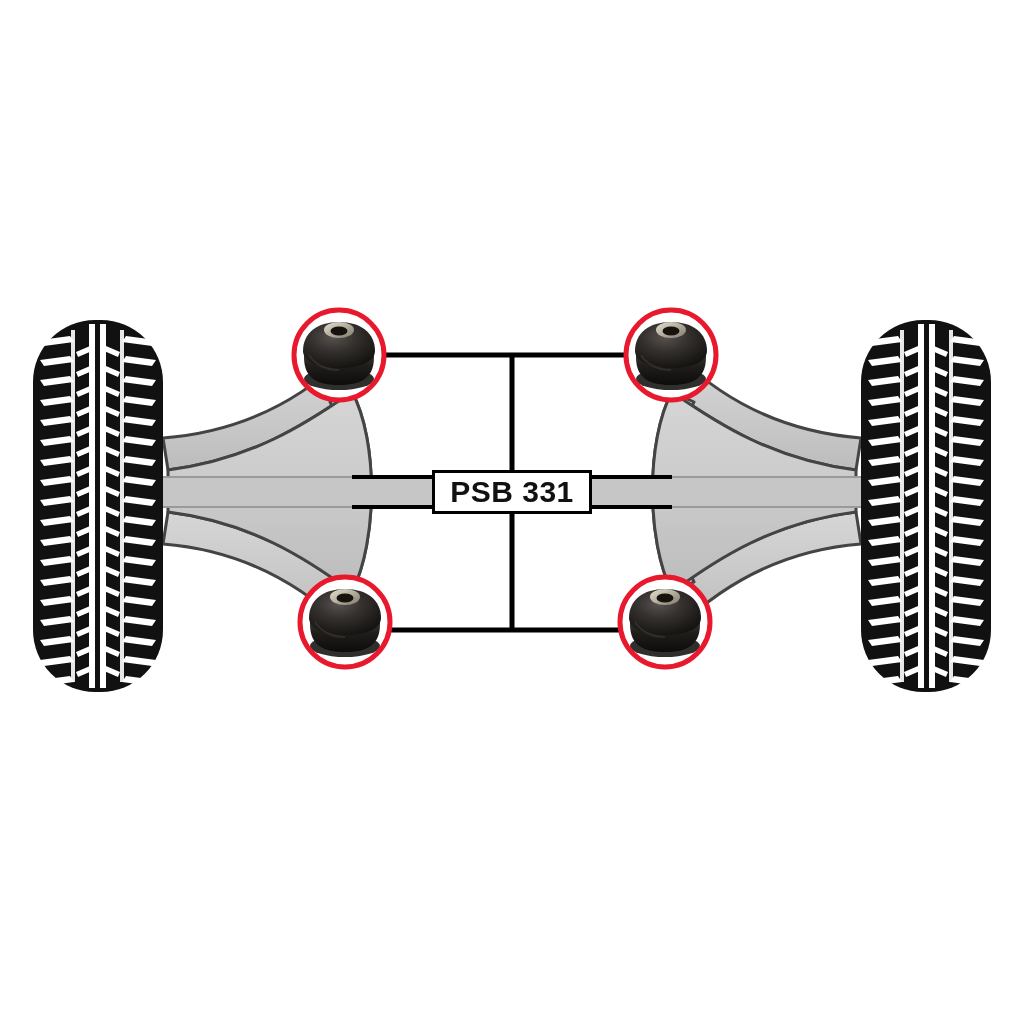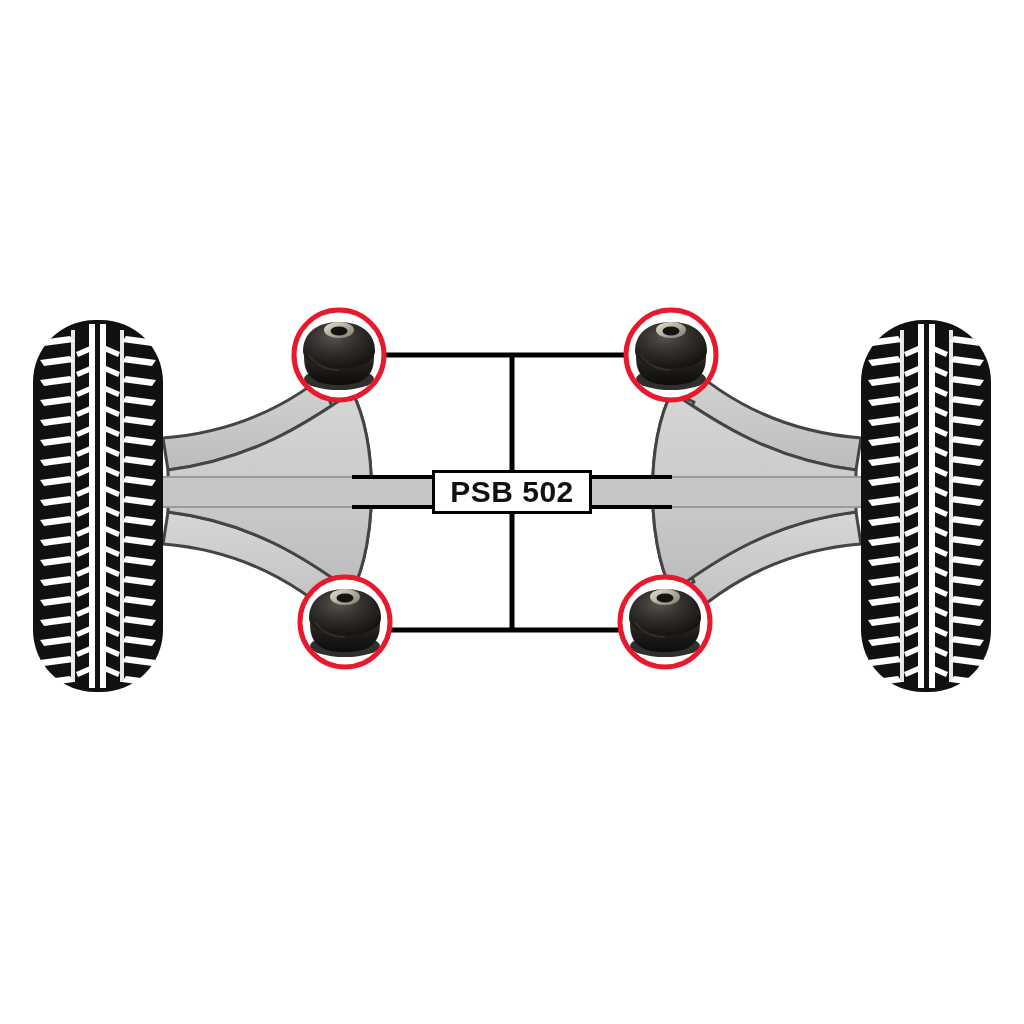--- a/index.html
+++ b/index.html
@@ -611,15 +611,15 @@
     </g>
 
     <g>
       <circle cx="665" cy="622" r="46" fill="#ffffff"></circle>
       <use href="#bushing-symbol" transform="translate(665,622)"></use>
       <circle cx="665" cy="622" r="45" fill="none" stroke="#e8192c" stroke-width="5"></circle>
     </g>
 
   </svg>
 
-  <div class="partlabel">PSB 502</div>
+  <div class="partlabel">PSB 331</div>
 
 </div>
 
 </body></html>

